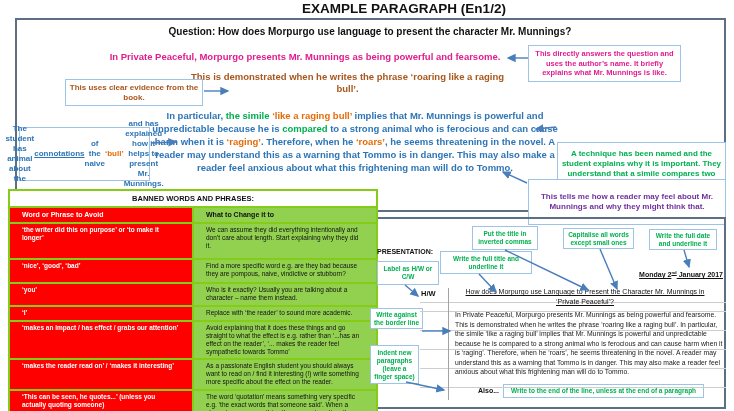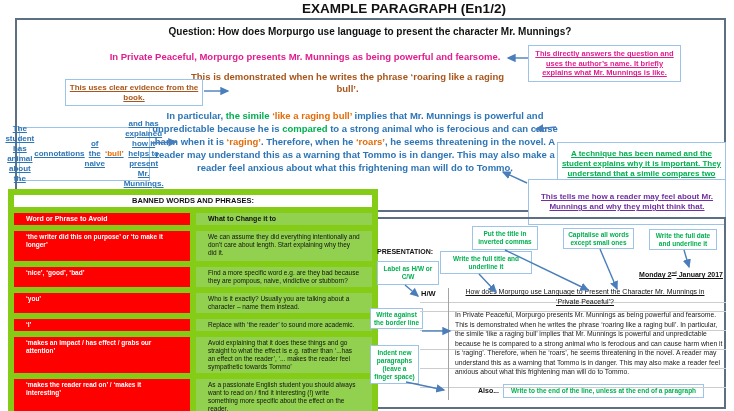--- a/index.html
+++ b/index.html
@@ -7,31 +7,31 @@
         font-family:"Liberation Sans", sans-serif;}
   .abs{position:absolute;}
   .frame{border:2px solid #5d7083;background:transparent;}
   #main-title{left:0;top:1px;width:734px;text-align:center;font-size:13.5px;font-weight:bold;color:#111;margin-left:37px;}
   #question{left:20px;top:26px;width:700px;text-align:center;font-size:10px;font-weight:bold;color:#111;}
   #pink-line{left:60px;top:51px;width:490px;text-align:center;font-size:9.5px;font-weight:bold;color:#e11d8f;}
   #brown-line{left:180px;top:71px;width:335px;text-align:center;font-size:9.5px;font-weight:bold;color:#a9561c;line-height:12px;}
   #main-para{left:140px;top:109px;width:430px;text-align:center;font-size:9.5px;font-weight:bold;color:#2e75b6;line-height:13px;}
   .callout{border:1.5px solid #9dc3e6;background:#fff;text-align:center;font-weight:bold;
            font-size:8px;line-height:10px;padding:4px 3px;box-sizing:border-box;
-           display:flex;align-items:center;justify-content:center;text-decoration:underline;}
+           display:flex;align-items:center;justify-content:center;}
   #co-answers{left:528px;top:45px;width:153px;height:37px;color:#e11d8f;font-size:7.5px;line-height:9.5px;}
   #co-evidence{left:65px;top:79px;width:138px;height:27px;color:#a9561c;}
   #co-connotations{left:19px;top:127px;width:131px;height:54px;color:#2e75b6;}
   #co-technique{left:557px;top:98px;width:169px;height:63px;color:#00b050;margin-top:44px;}
   #co-reader{left:528px;top:179px;width:198px;height:46px;color:#7030a0;}.c-green{color:#00b050}.c-orange{color:#e36c09}
   .it{}.un{text-decoration:underline}.sup{vertical-align:super;font-size:0.62em}
   
   #banned-table{left:8px;top:189px;width:370px;border-collapse:collapse;table-layout:fixed;background:#fff;
                 font-size:6.5px;line-height:8px;}
-  #banned-table td{border:6px solid #84cc16;padding:2px 12px;vertical-align:top;box-sizing:border-box;}
+  #banned-table td{border:2px solid #84cc16;padding:2px 12px;vertical-align:top;box-sizing:border-box;}
   #banned-table td.cap{background:#fff;color:#111;font-weight:bold;font-size:7.5px;text-align:center;vertical-align:middle;}
   #banned-table td.hred{background:#fe0000;color:#fff;font-weight:bold;font-size:7px;vertical-align:middle;}
   #banned-table td.hgreen{background:#92d050;color:#111;font-weight:bold;font-size:7px;vertical-align:middle;}
   #banned-table td.red{background:#fe0000;color:#fff;font-weight:bold;}
   #banned-table td.green{background:#92d050;color:#111;}
   
   #presentation-label{left:377px;top:248px;font-size:7px;font-weight:bold;color:#111;}
   .tip{border:1.2px solid #9dc3e6;background:#fff;color:#00b050;font-weight:bold;font-size:6.5px;
        line-height:8px;text-align:center;padding:1px 2px;box-sizing:border-box;
        display:flex;align-items:center;justify-content:center;}

